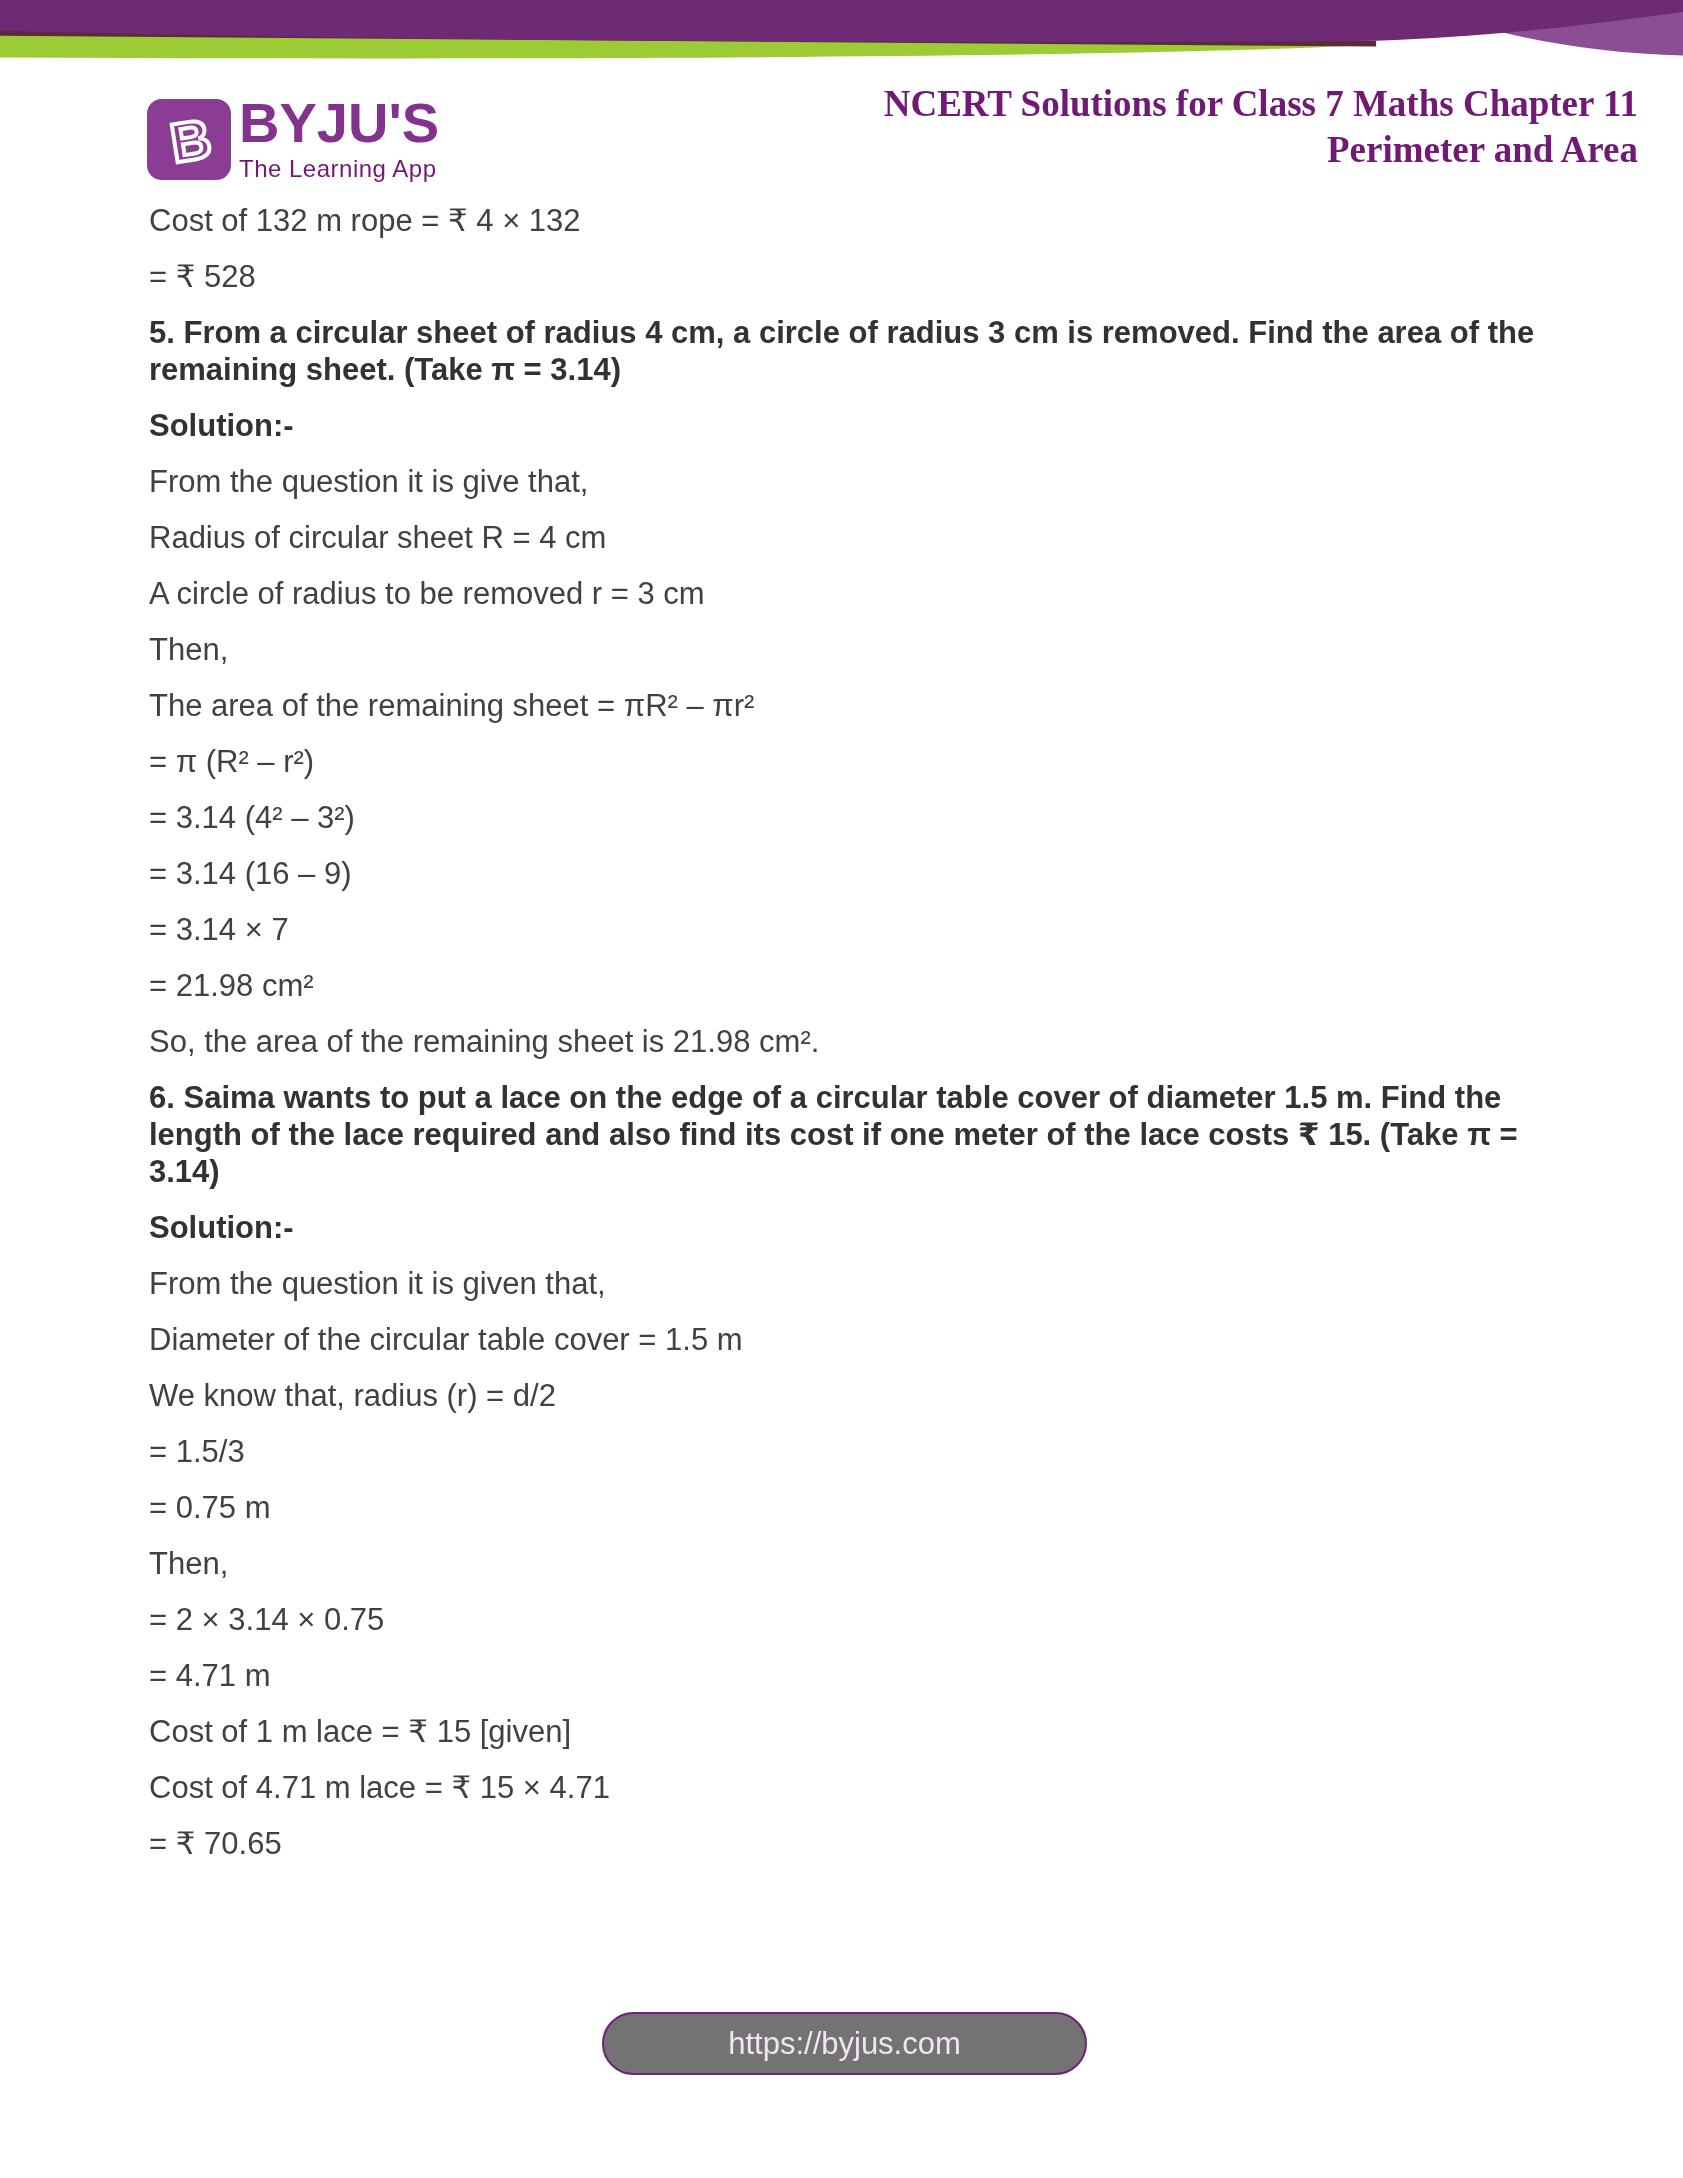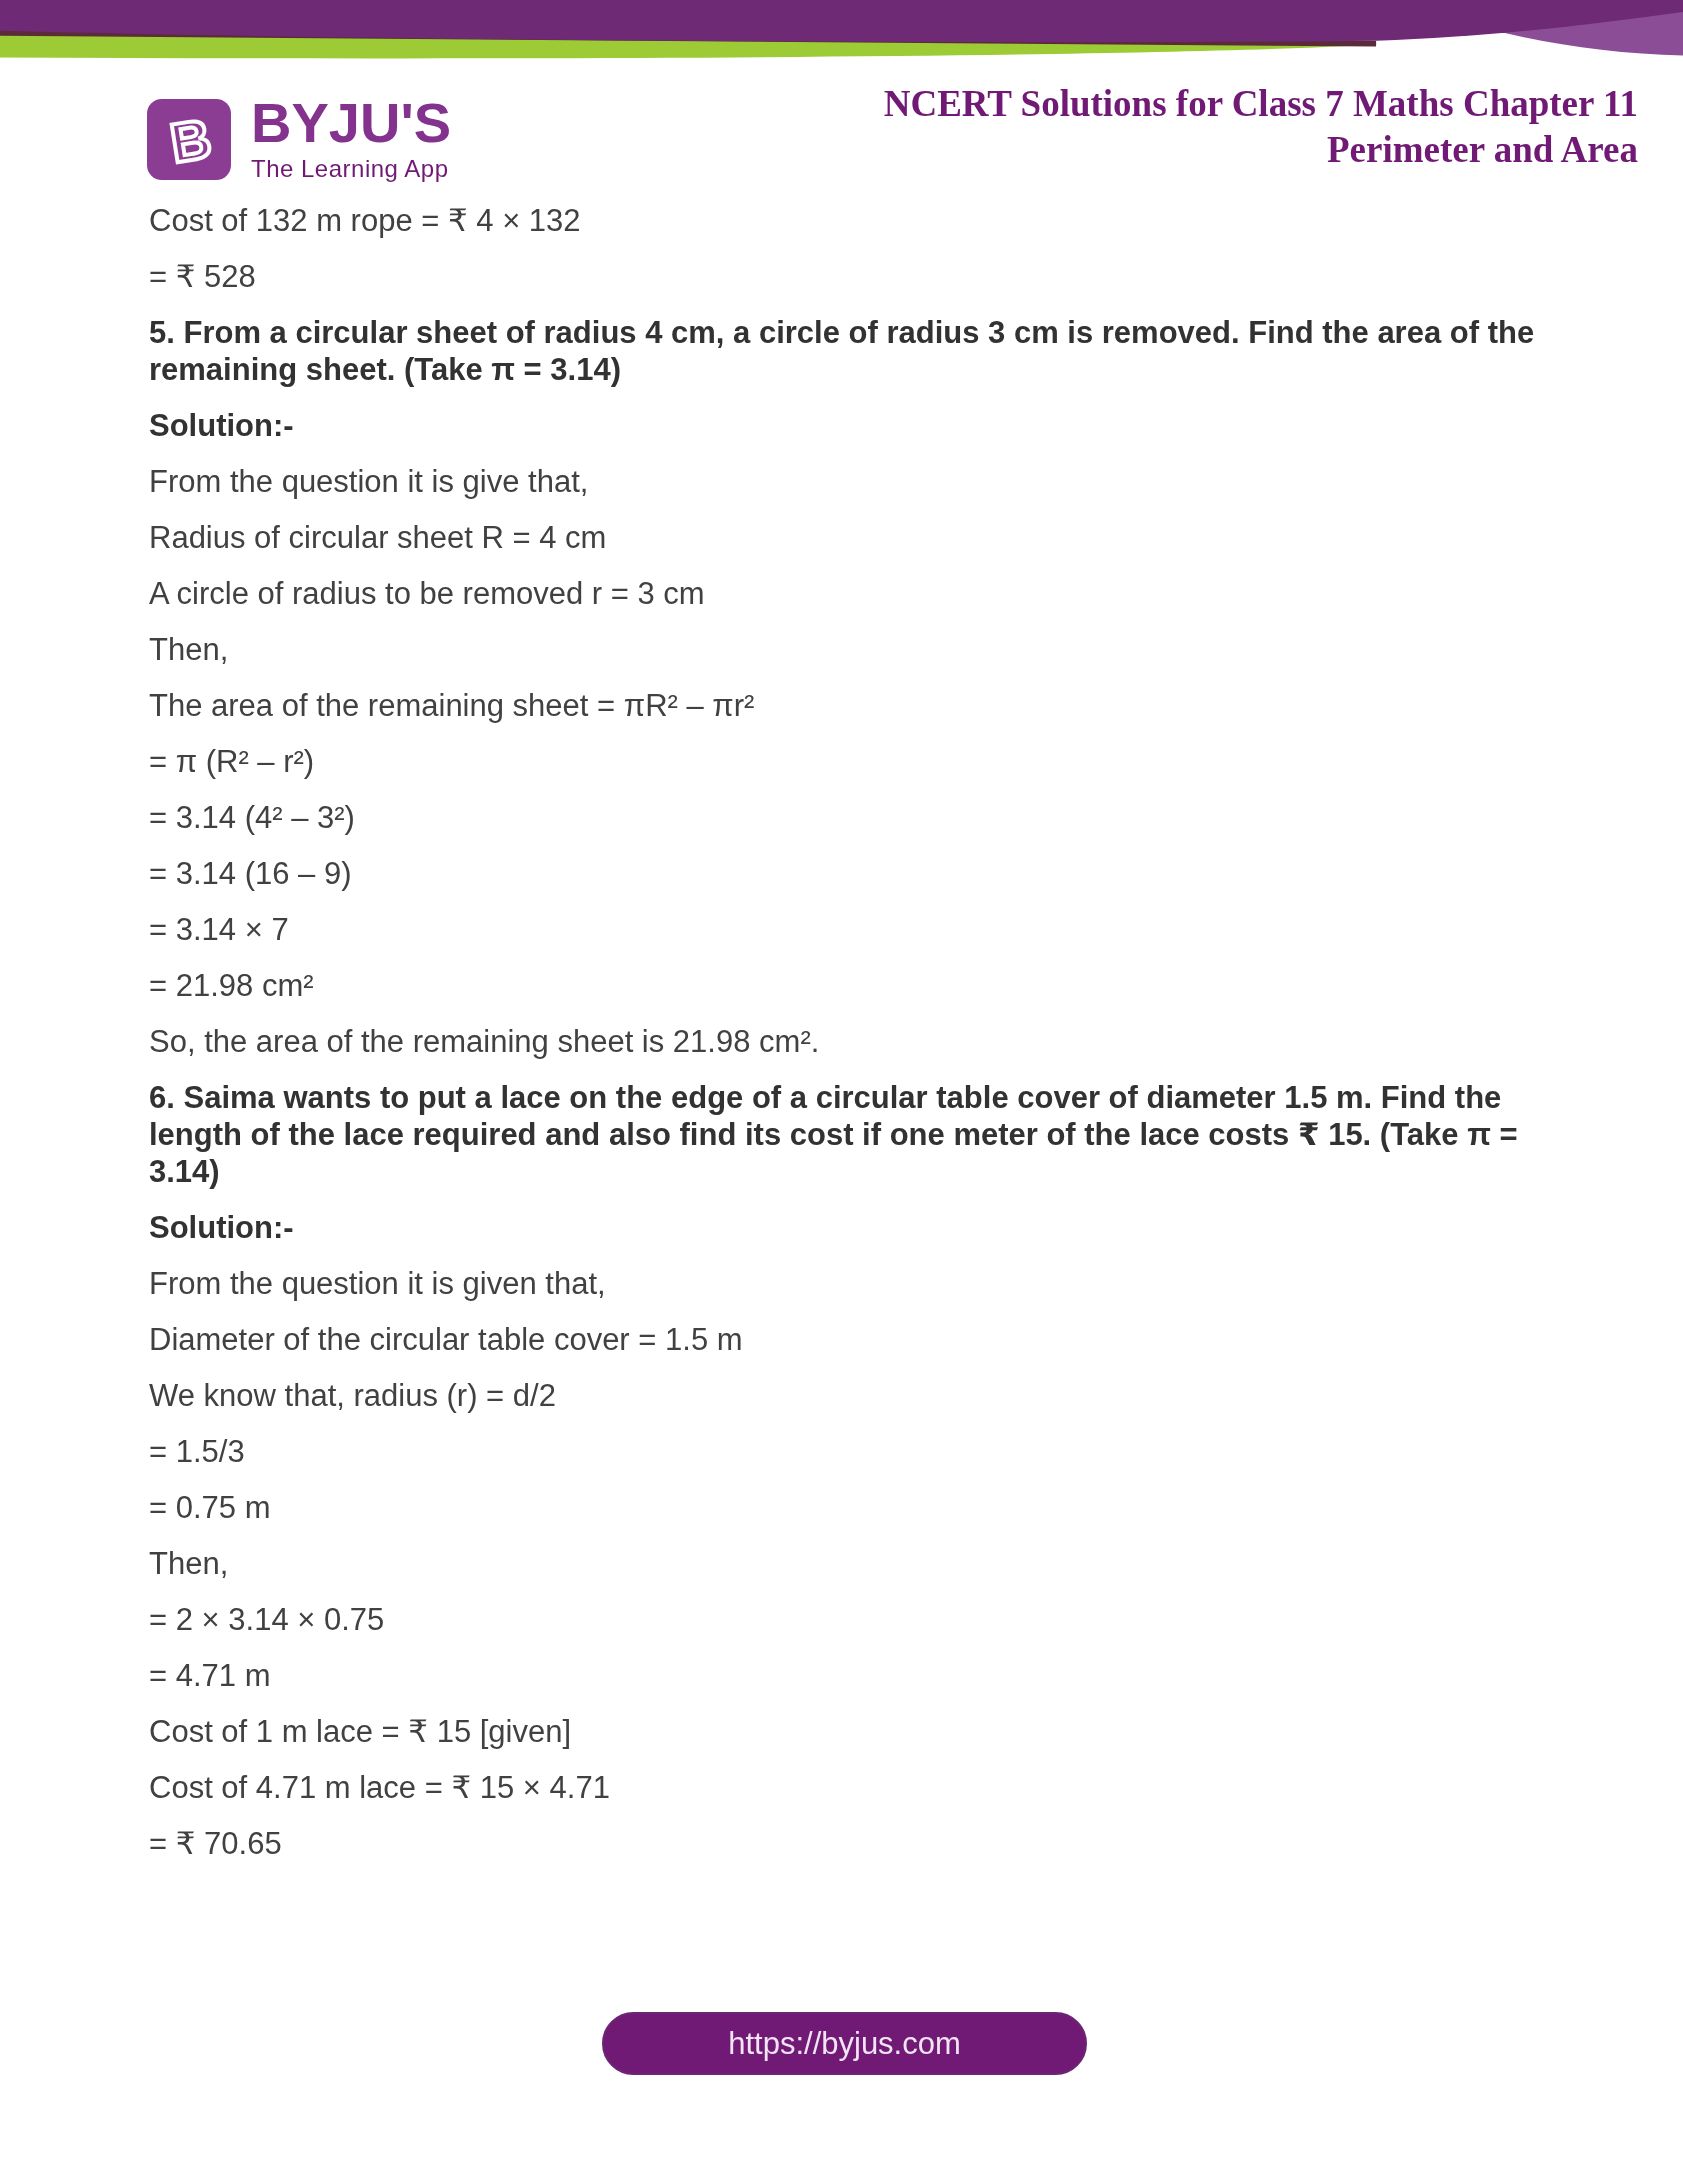--- a/index.html
+++ b/index.html
@@ -8,21 +8,21 @@
     width:1683px; height:2178px;
     background:#ffffff;
     overflow:hidden;
     font-family:"Liberation Sans","DejaVu Sans",sans-serif;
   }
   .swoosh { position:absolute; top:0; left:0; display:block; }
 
   
   .logo { position:absolute; left:147px; top:99px; display:flex; align-items:flex-start; }
   .logo-icon { width:84px; height:81px; flex:0 0 auto; }
-  .logo-text { margin-left:20px; }
+  .logo-text { margin-left:8px; }
   .wordmark {
     font-size:56px; font-weight:bold; letter-spacing:0px;
     color:#83338d; line-height:51px; margin-top:-2px;
   }
   .tagline { font-size:24px; color:#701a75; margin-top:7px; letter-spacing:0.5px; }
 
   
   .doc-title {
     position:absolute; top:81px; right:45px;
     text-align:right;
@@ -38,21 +38,21 @@
     margin:0 0 19px 0;
     color:#414042;
     white-space:pre;
   }
   .para.bold { font-weight:bold; color:#323232; }
 
   
   .footer-btn {
     position:absolute; left:602px; top:2012px;
     width:485px; height:63px;
-    background:#701a75;
+    background:#737373;
     border-radius:33px;
     display:flex; align-items:center; justify-content:center;
     cursor:pointer;
     border:2px solid #6d2474;
     box-sizing:border-box;
   }
   .footer-btn span { color:#f2e4f4; font-size:31px; }
 </style>
 </head>
 <body>

